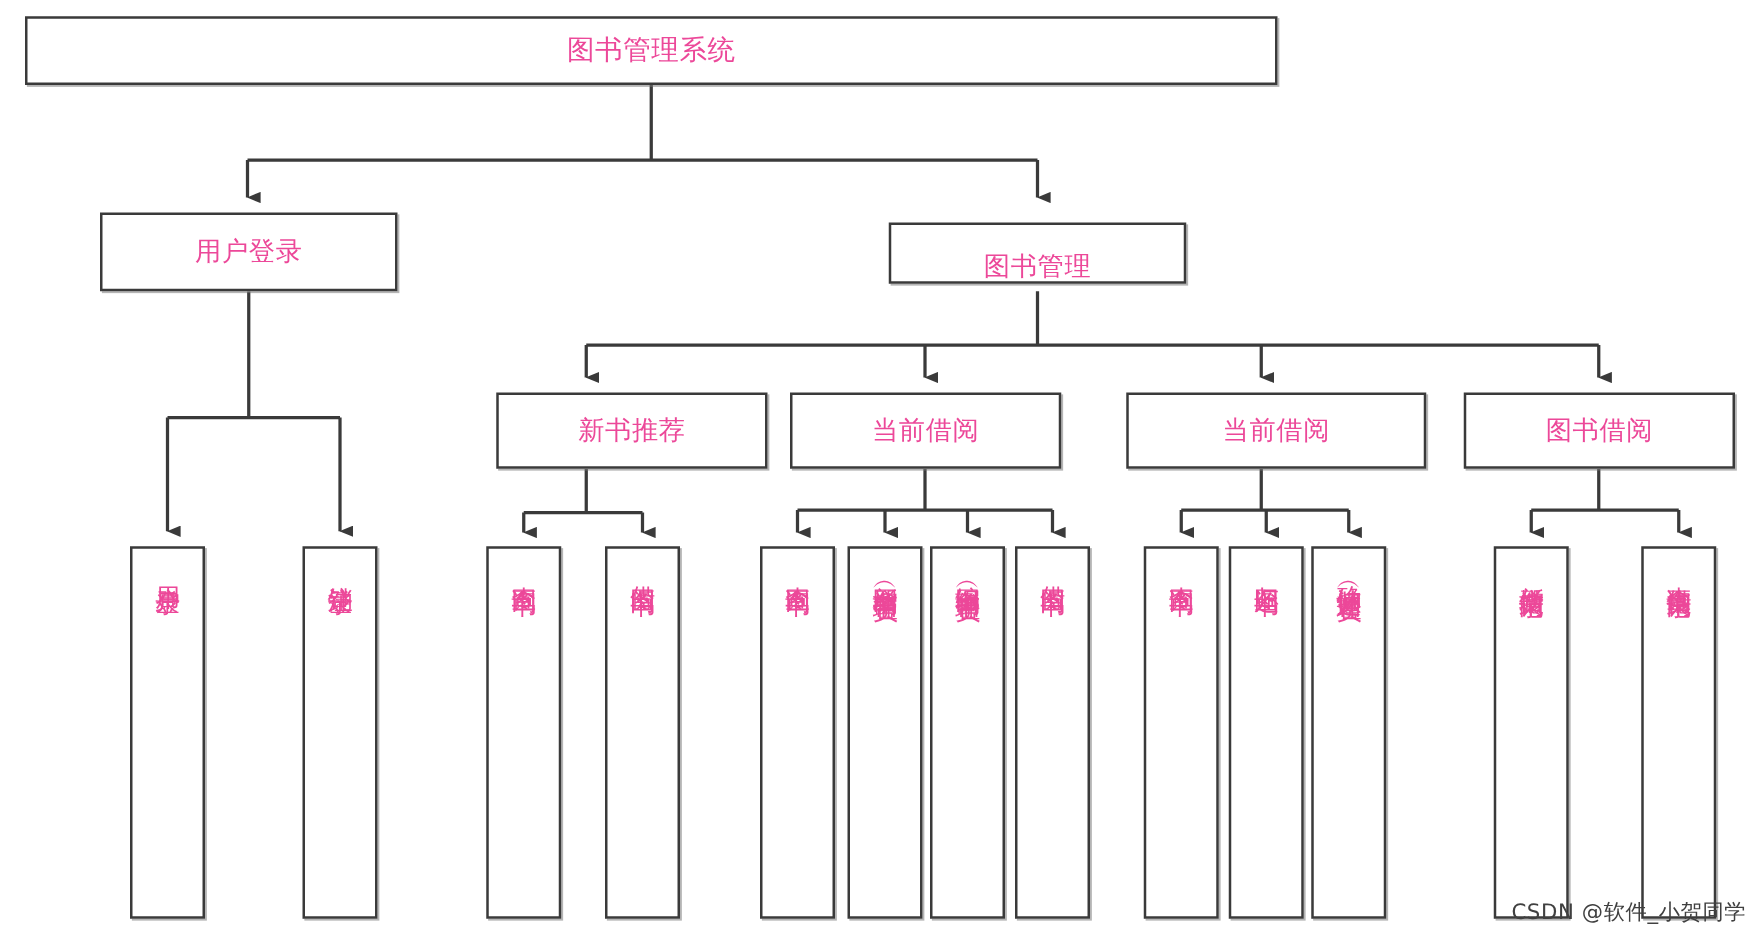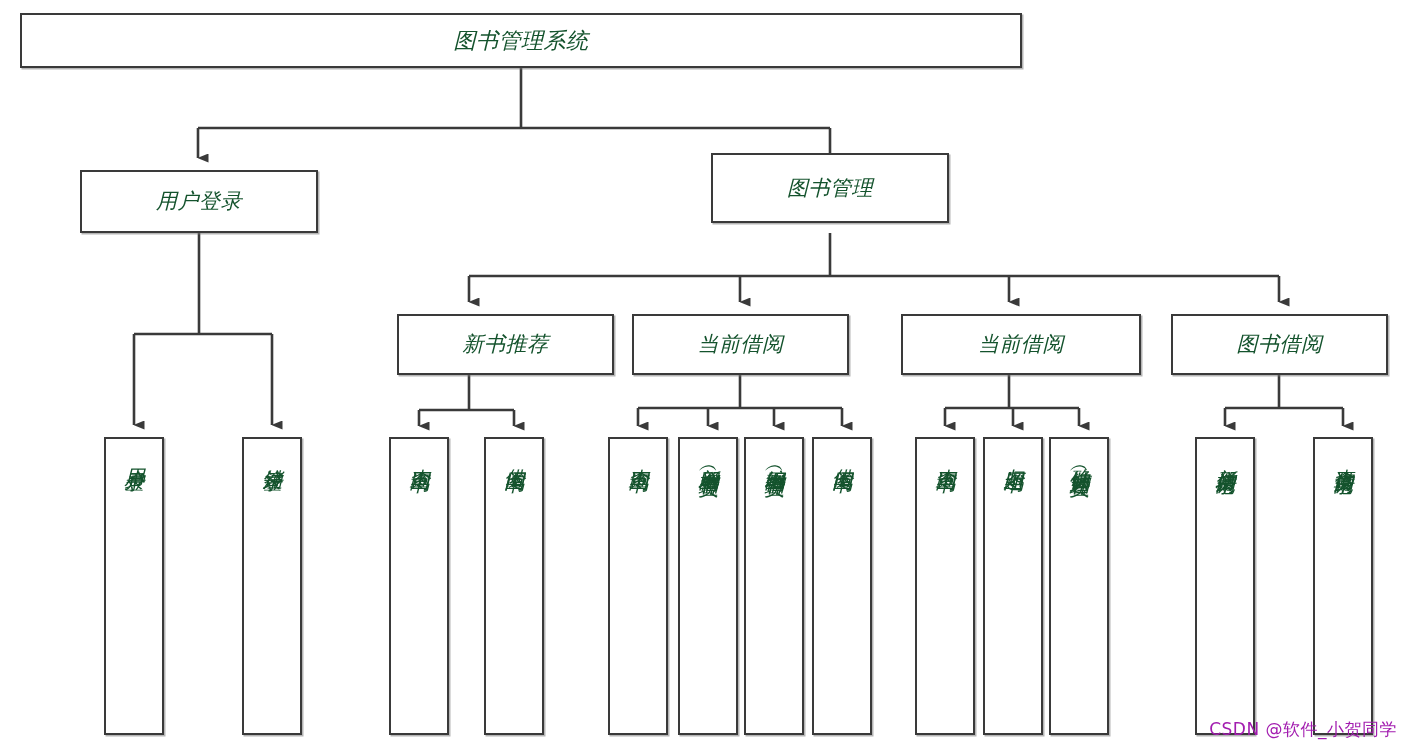--- a/index.html
+++ b/index.html
@@ -32,27 +32,26 @@
     position: absolute;
     box-sizing: border-box;
     background: #ffffff;
     border: 2.5px solid #3a3a3a;
     display: flex;
     align-items: center;
     justify-content: center;
     box-shadow: 1.5px 1.5px 0 rgba(120,120,120,0.55);
   }
   .node-label {
-    color: #14532d;
+    color: #ec4899;
     font-size: 21px;
     line-height: 1.15;
     letter-spacing: 0.5px;
     text-align: center;
     white-space: nowrap;
-    font-style: italic;
   }
   .node.leaf {
     align-items: flex-start;
     justify-content: center;
     padding-top: 8px;
   }
   .node.leaf .node-label {
     writing-mode: vertical-rl;
     text-orientation: upright;
     -webkit-writing-mode: vertical-rl;
@@ -61,21 +60,21 @@
     letter-spacing: 1.5px;
     white-space: nowrap;
     margin-top: 6px;
   }
   .node.root .node-label { font-size: 22px; }
   .watermark {
     position: absolute;
     right: 8px;
     bottom: 6px;
     font-size: 17px;
-    color: #a21caf;
+    color: #404040;
     letter-spacing: 0.5px;
     white-space: nowrap;
     user-select: none;
   }
 </style>
 </head>
 <body>
 
 <div id="diagram-root">
 
@@ -129,21 +128,21 @@
     </g>
   </svg>
 
   <div class="node root" style="left:20px; top:13px; width:1002px; height:55px;">
     <span class="node-label">图书管理系统</span>
   </div>
 
   <div class="node" style="left:80px; top:170px; width:238px; height:63px;">
     <span class="node-label">用户登录</span>
   </div>
-  <div class="node" style="left:711px; top:153px; width:238px; height:70px;">
+  <div class="node" style="left:711px; top:178px; width:238px; height:49px;align-items:flex-end;">
     <span class="node-label">图书管理</span>
   </div>
 
   <div class="node" style="left:361px; top:314px; width:217px; height:61px;margin-left:36px;">
     <span class="node-label">新书推荐</span>
   </div>
   <div class="node" style="left:632px; top:314px; width:217px; height:61px;">
     <span class="node-label">当前借阅</span>
   </div>
   <div class="node" style="left:901px; top:314px; width:240px; height:61px;">

